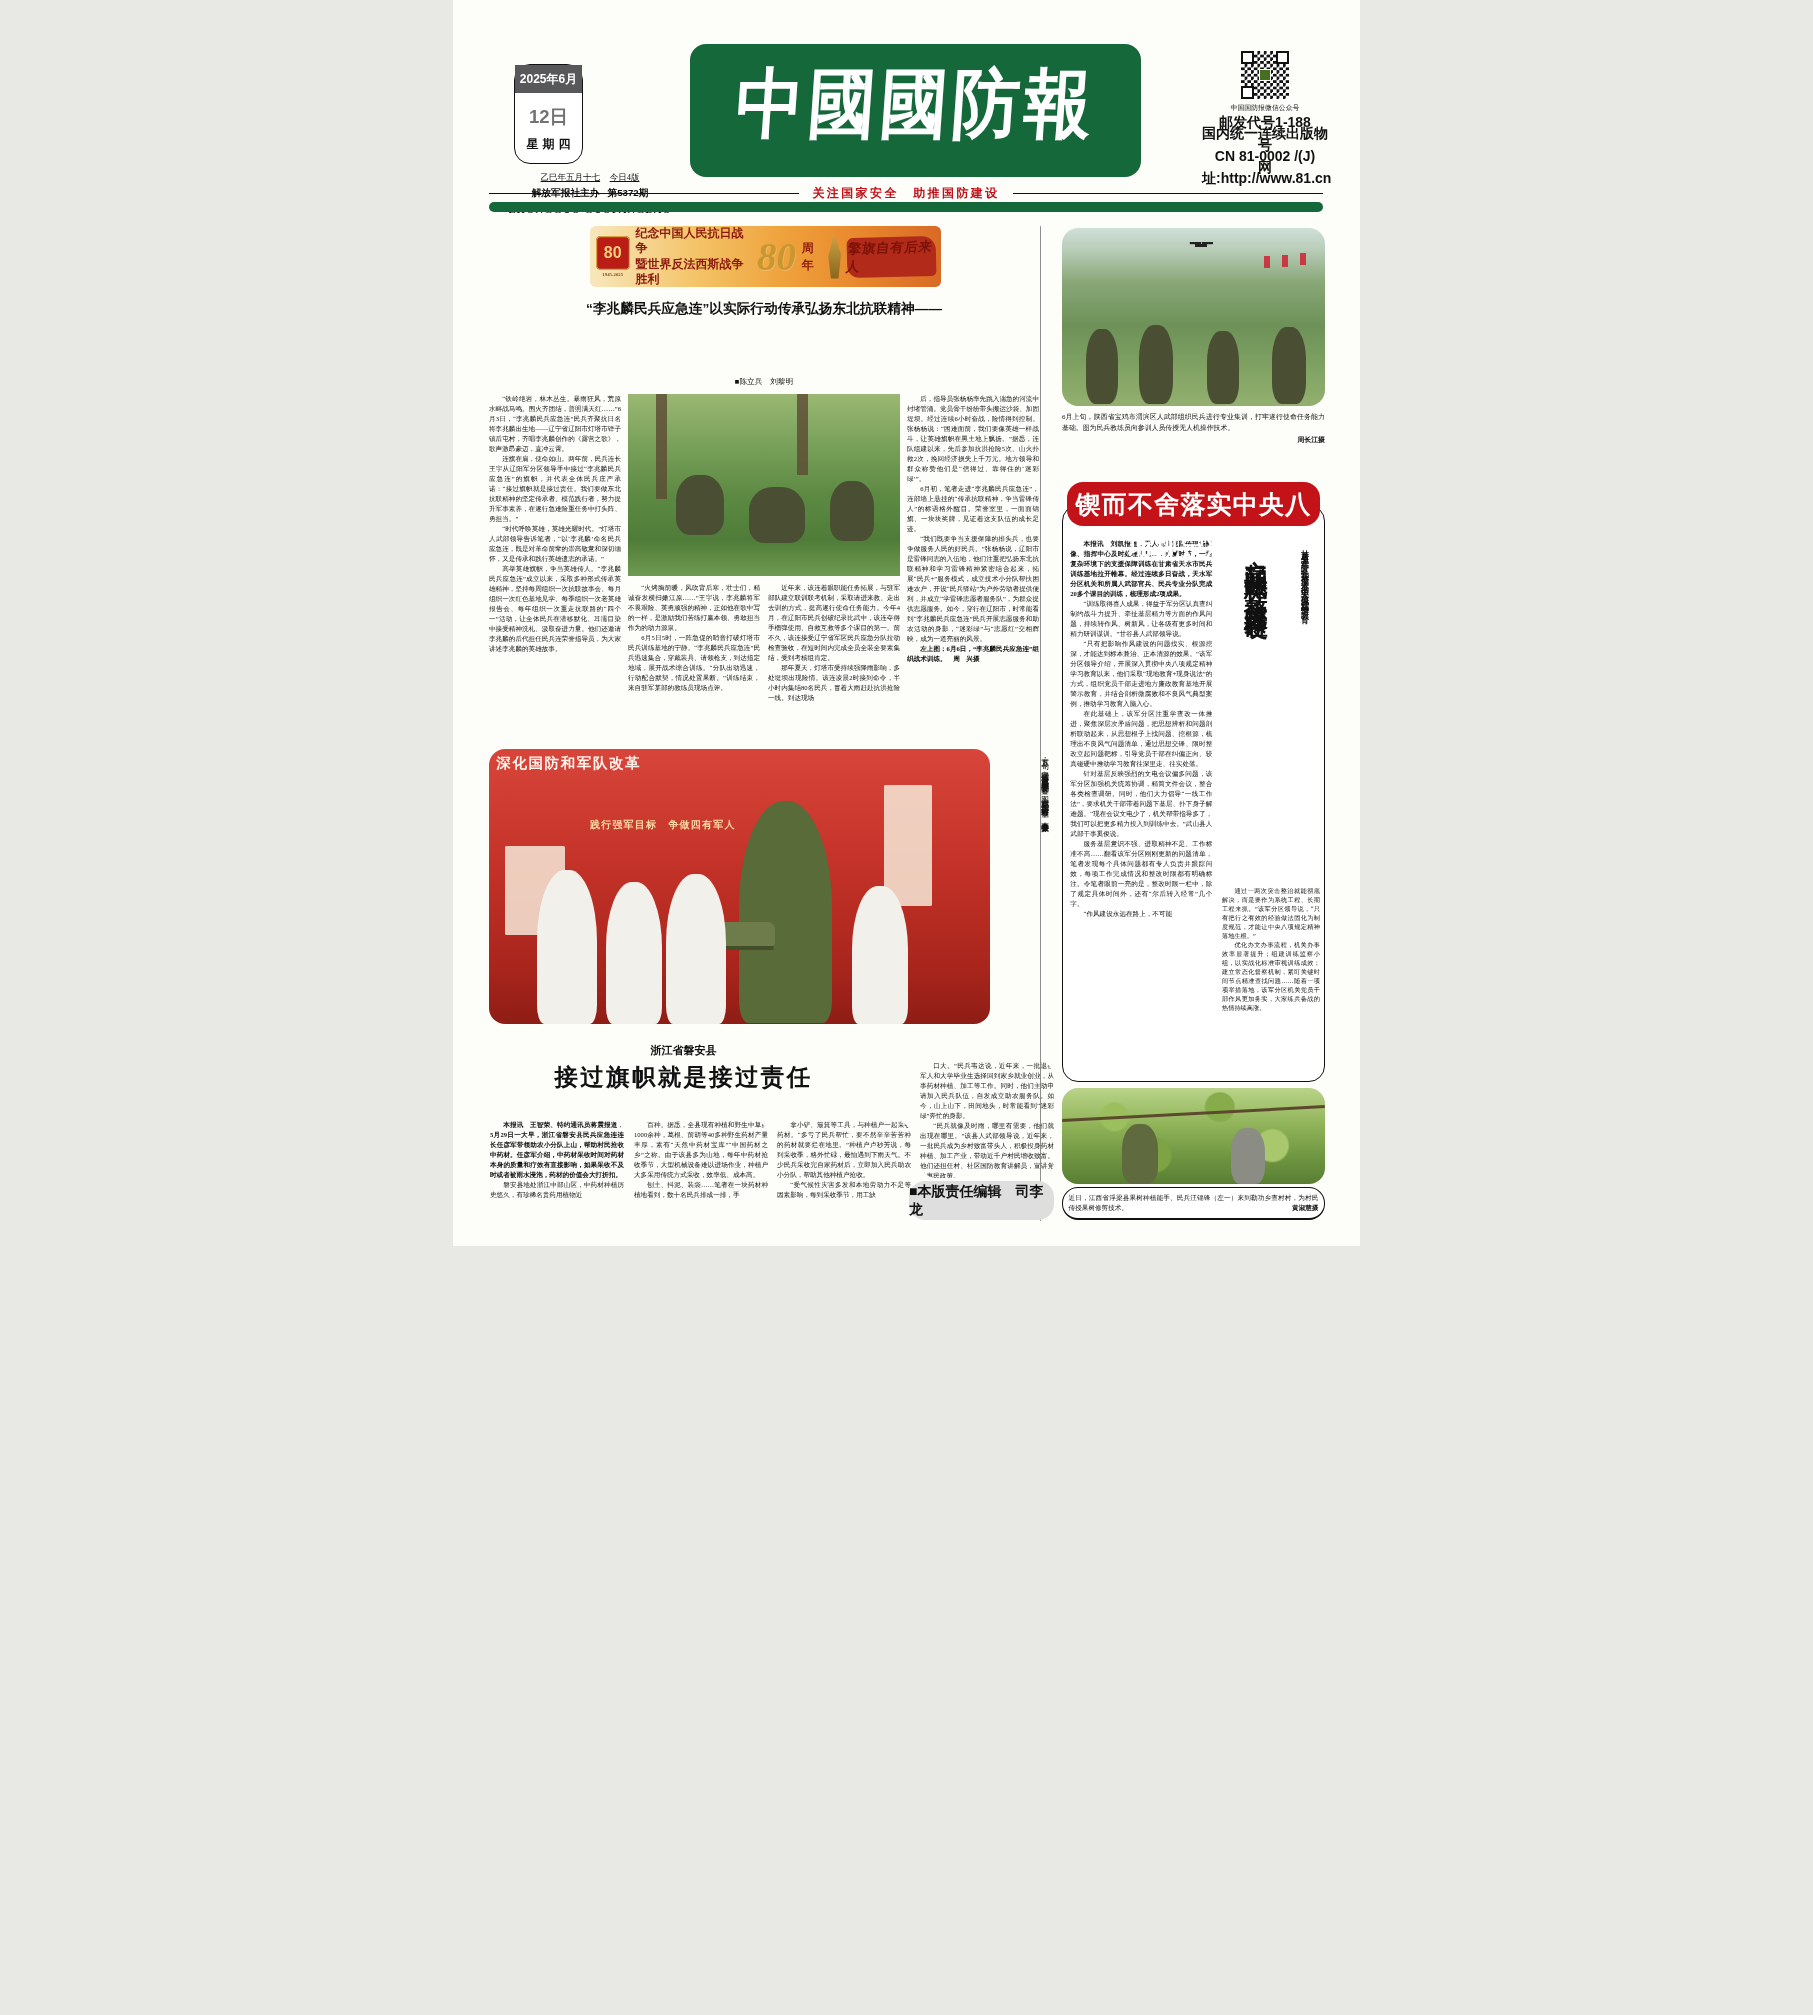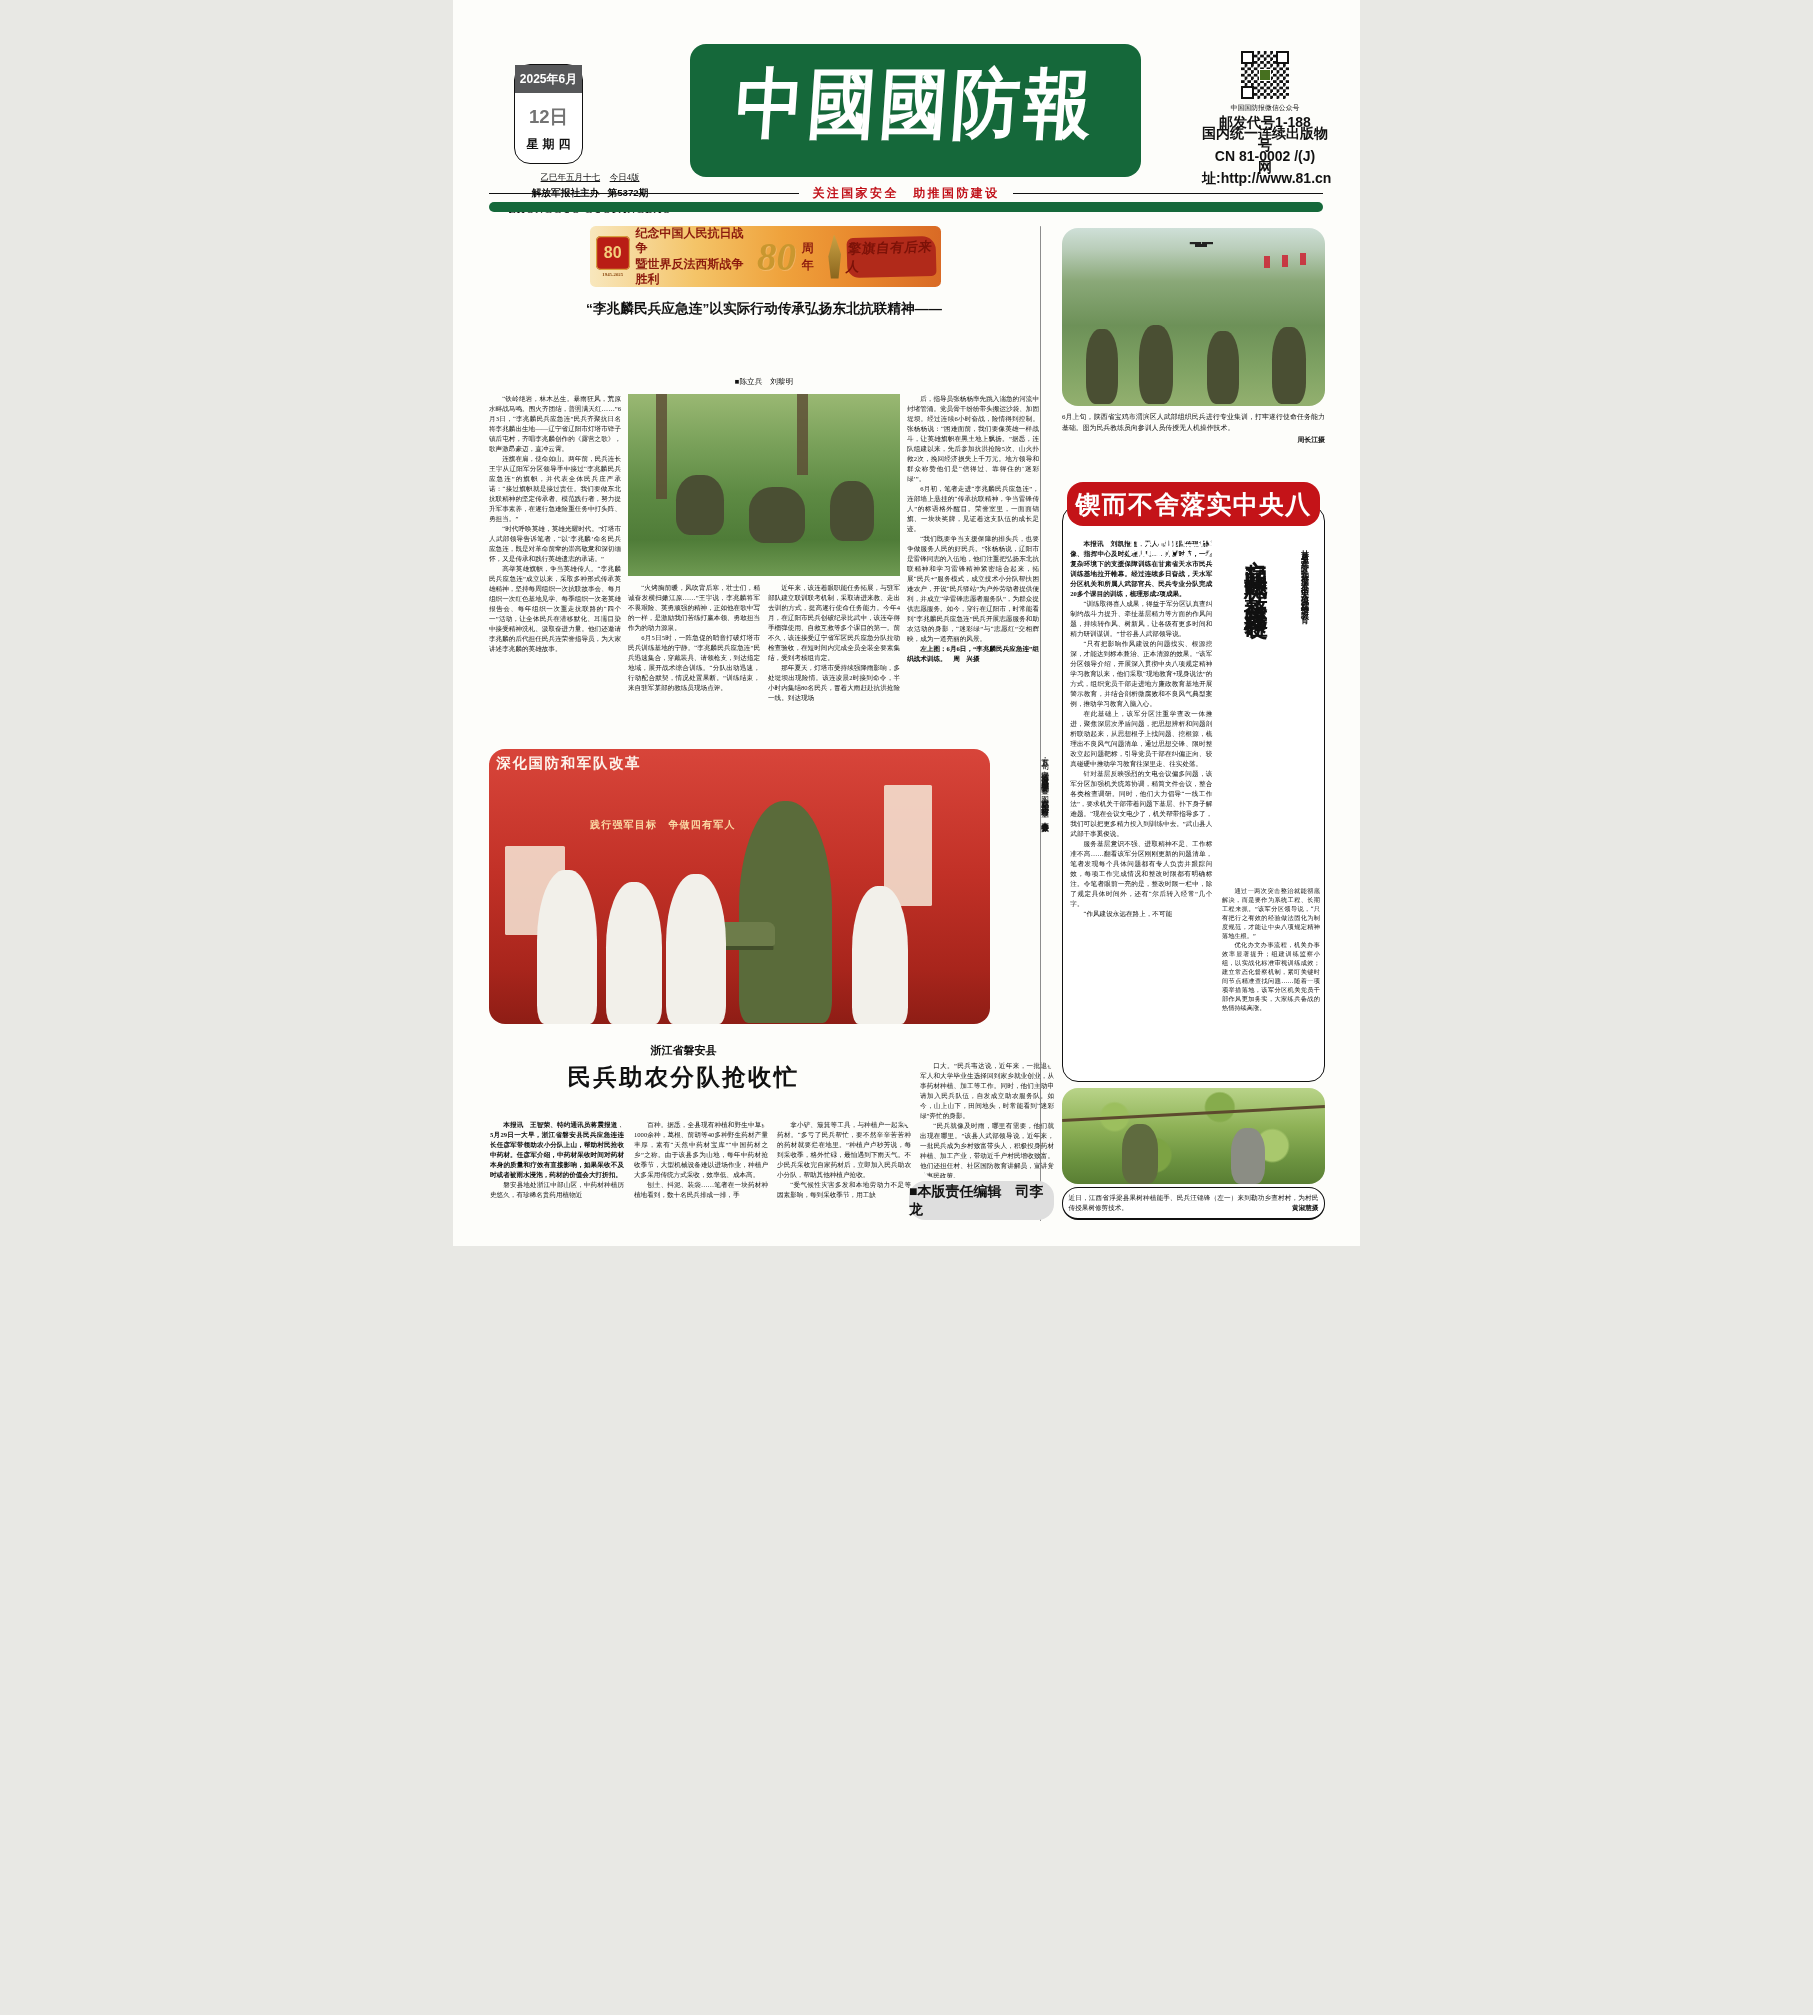--- a/index.html
+++ b/index.html
@@ -294,21 +294,21 @@
     <div class="kid" style="left:117px;top:133px;width:56px;height:142px"></div>
     <div class="kid" style="left:177px;top:125px;width:60px;height:150px"></div>
     <div class="kid" style="left:363px;top:137px;width:56px;height:138px"></div>
   </div>
   <div class="abs mid-cap">
     <span>五月下旬，安徽省砀山县人武部邀请当地小学生参观荣誉室。图为人武部文职人员为学生介绍装备模型。</span>
     <span class="ph">李金春摄</span>
   </div>
 
   <div class="abs bt-kicker">浙江省磐安县</div>
-  <div class="abs bt-headline">民兵助农分队抢收忙</div>
+  <div class="abs bt-headline">接过旗帜就是接过责任</div>
 
   <div class="abs bt-col" style="left:37px;top:1120px;height:118px">
     <p class="lede-b">本报讯　王智荣、特约通讯员蒋震报道：5月29日一大早，浙江省磐安县民兵应急连连长任彦军带领助农小分队上山，帮助村民抢收中药材。任彦军介绍，中药材采收时间对药材本身的质量和疗效有直接影响，如果采收不及时或者被雨水浸泡，药材的价值会大打折扣。</p>
     <p>磐安县地处浙江中部山区，中药材种植历史悠久，有珍稀名贵药用植物近</p>
   </div>
   <div class="abs bt-col" style="left:181px;top:1120px;height:118px">
     <p>百种。据悉，全县现有种植和野生中草药1000余种，葛根、前胡等40多种野生药材产量丰厚，素有“天然中药材宝库”“中国药材之乡”之称。由于该县多为山地，每年中药材抢收季节，大型机械设备难以进场作业，种植户大多采用传统方式采收，效率低、成本高。</p>
     <p>刨土、抖泥、装袋……笔者在一块药材种植地看到，数十名民兵排成一排，手</p>
   </div>
   <div class="abs bt-col" style="left:324px;top:1120px;height:118px">

